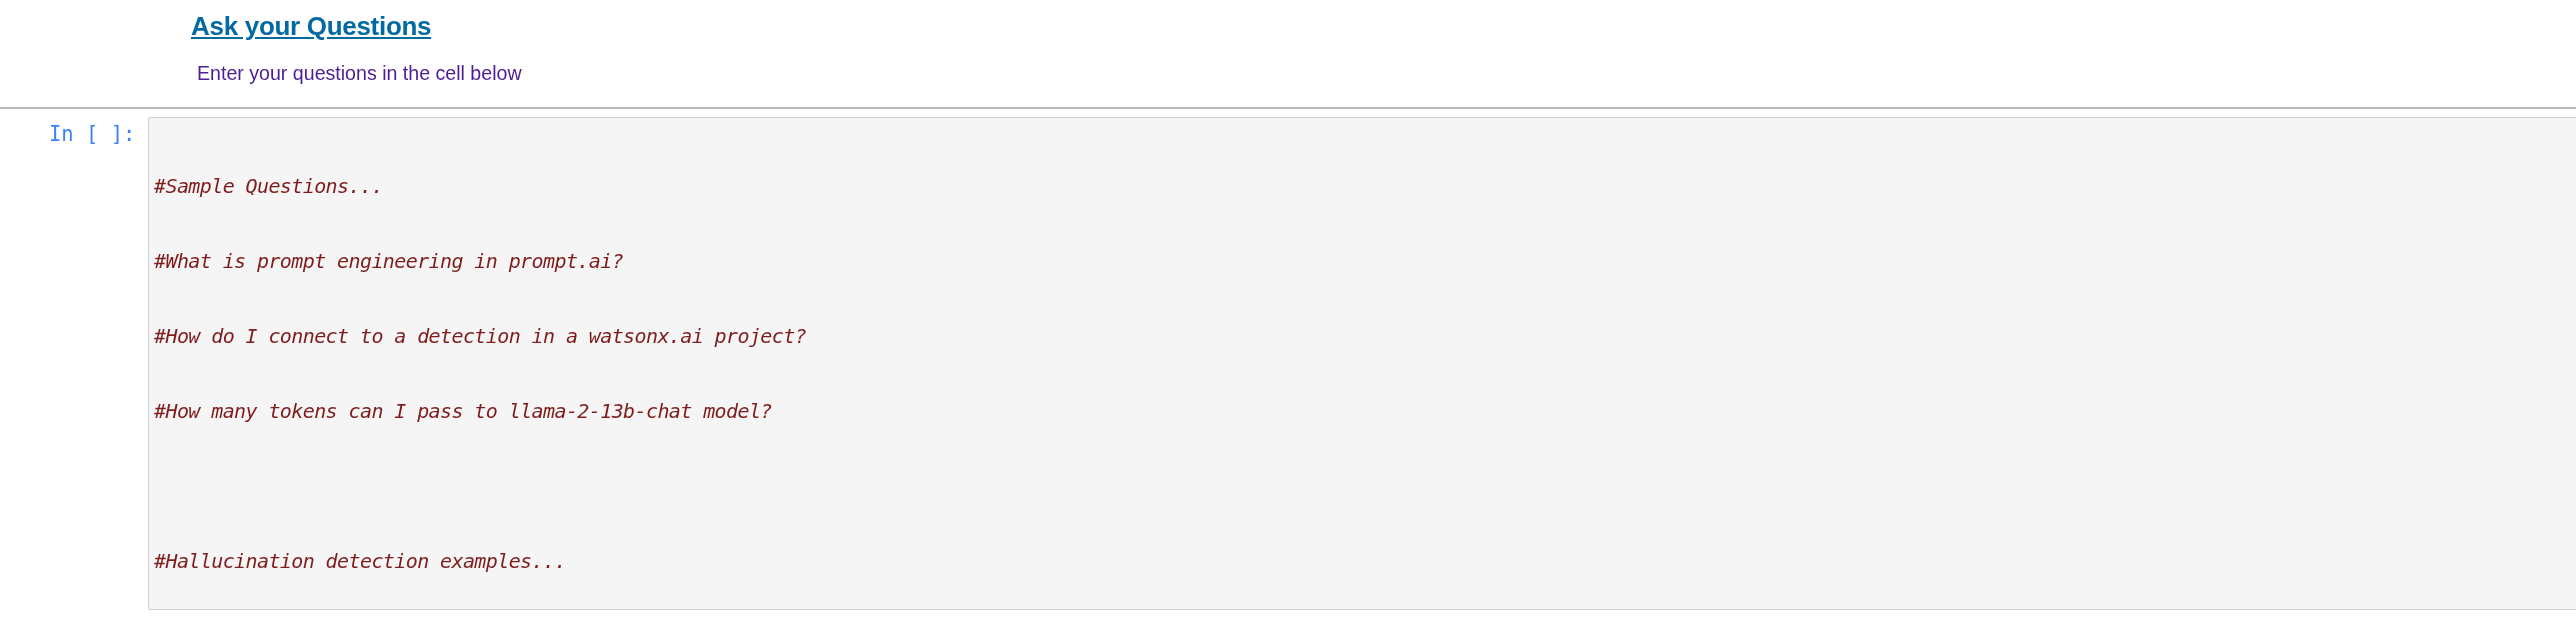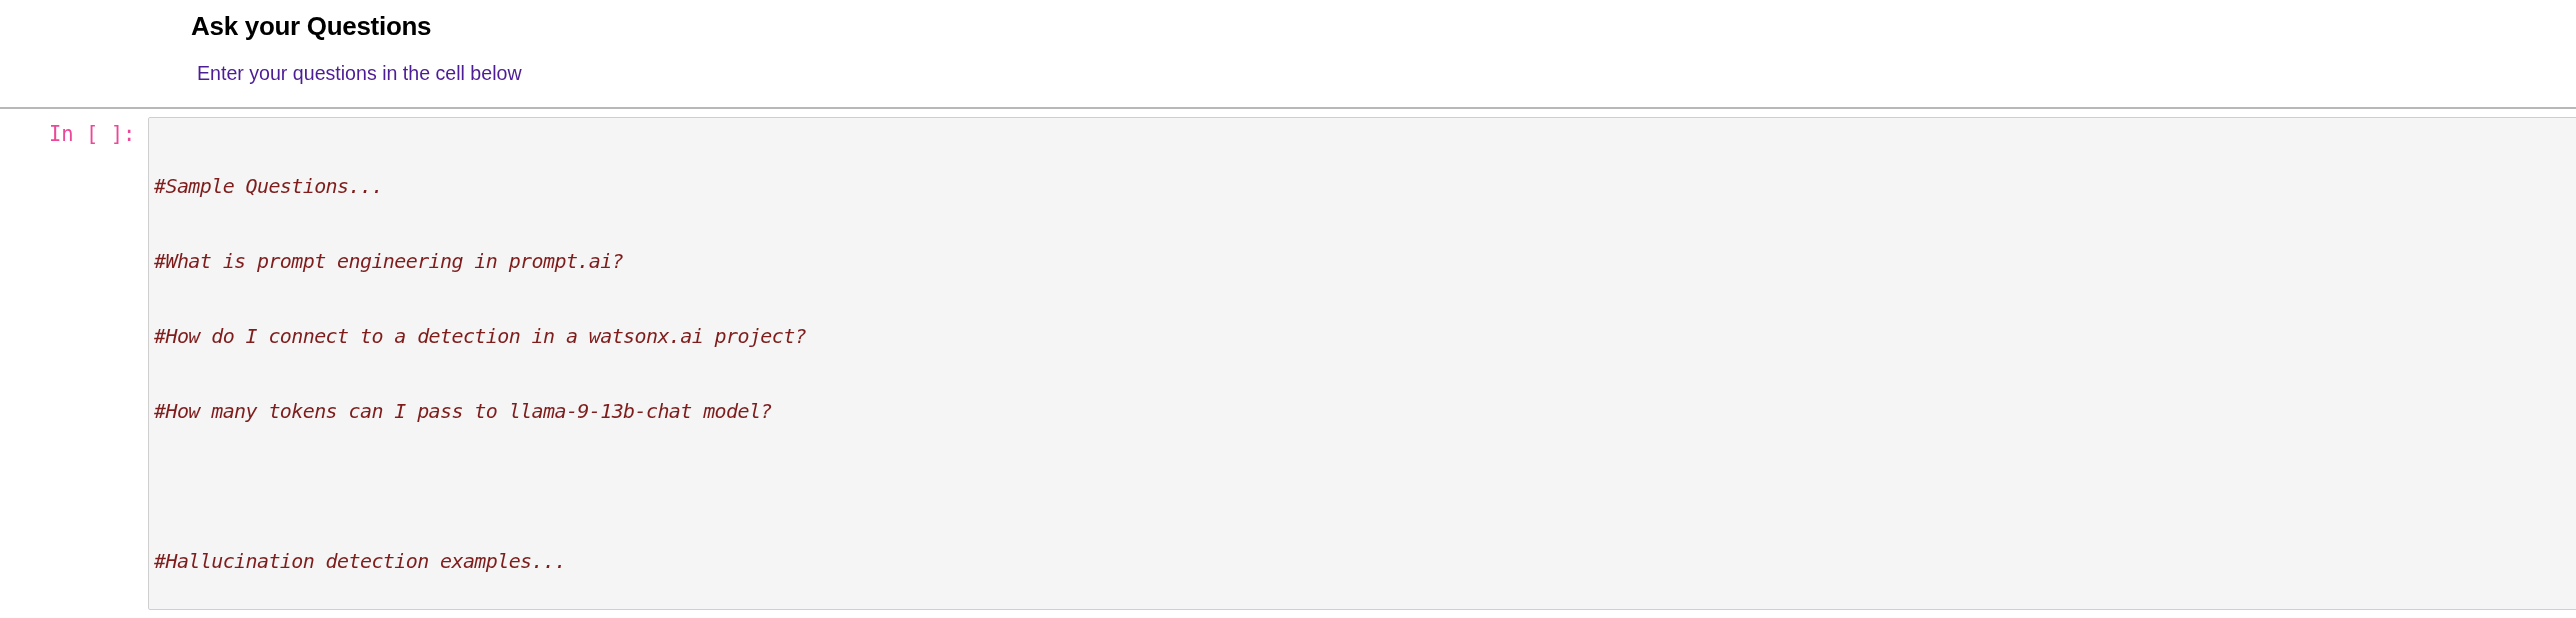--- a/index.html
+++ b/index.html
@@ -1,20 +1,20 @@
 <!DOCTYPE html>
 <html style="font-size:15px"><head>
 <meta charset="utf-8">
 <style>
   html, body { margin:0; padding:0; background:#ffffff; }
   body { width:2576px; height:618px; position:relative; overflow:hidden; }
-  .md-title { position:absolute; left:191px; top:11.2px; font-family:"Liberation Sans", sans-serif; font-weight:bold; font-size:26px; color:#000000; letter-spacing:-0.3px; white-space:nowrap; }
+  .md-title { position:absolute; left:191px; top:11.2px; font-family:"Liberation Sans", sans-serif; font-weight:bold; font-size:26px; color:#0369a1; letter-spacing:-0.3px; white-space:nowrap;text-decoration:underline; }
   .md-text { position:absolute; left:197px; top:62px; font-family:"Liberation Sans", sans-serif; font-size:19.6px; color:#4c1d95; white-space:nowrap; }
   .hr { position:absolute; left:0; top:107px; width:2576px; height:1.9px; background:#b8b8b8; }
-  .prompt { position:absolute; left:49px; top:122px; font-family:"DejaVu Sans Mono", monospace; font-size:20.5px; color:#ec4899; white-space:pre;text-align:center; }
+  .prompt { position:absolute; left:49px; top:122px; font-family:"DejaVu Sans Mono", monospace; font-size:20.5px; color:#3b82f6; white-space:pre;text-align:center; }
   .input-area { position:absolute; left:148px; top:117px; width:2438px; height:493px; background:#f5f5f5; border:0.9px solid #cfcfcf; border-radius:1.9px; box-sizing:border-box; }
   .code { position:absolute; left:154px; top:124px; font-family:"DejaVu Sans Mono", monospace; font-size:20px; line-height:25px; color:#000; white-space:pre; letter-spacing:-0.6px; }
   .line { height:25px; }
   .cm { color:#7f1d1d; font-style:italic; }
 </style>
 </head>
 <body>
 
 <div>
   <div class="md-title">Ask your Questions</div>
@@ -23,21 +23,21 @@
 
 <div class="hr"></div>
 
 <div>
   <div class="prompt">In [ ]:</div>
   <div class="input-area"></div>
   <div class="code">
     <div class="line cm">#Sample Questions...</div>
     <div class="line cm">#What is prompt engineering in prompt.ai?</div>
     <div class="line cm">#How do I connect to a detection in a watsonx.ai project?</div>
-    <div class="line cm">#How many tokens can I pass to llama-9-13b-chat model?</div>
+    <div class="line cm">#How many tokens can I pass to llama-2-13b-chat model?</div>
     <div class="line"></div>
     <div class="line cm">#Hallucination detection examples...</div>
     
     
     
     
     
     
     
     

